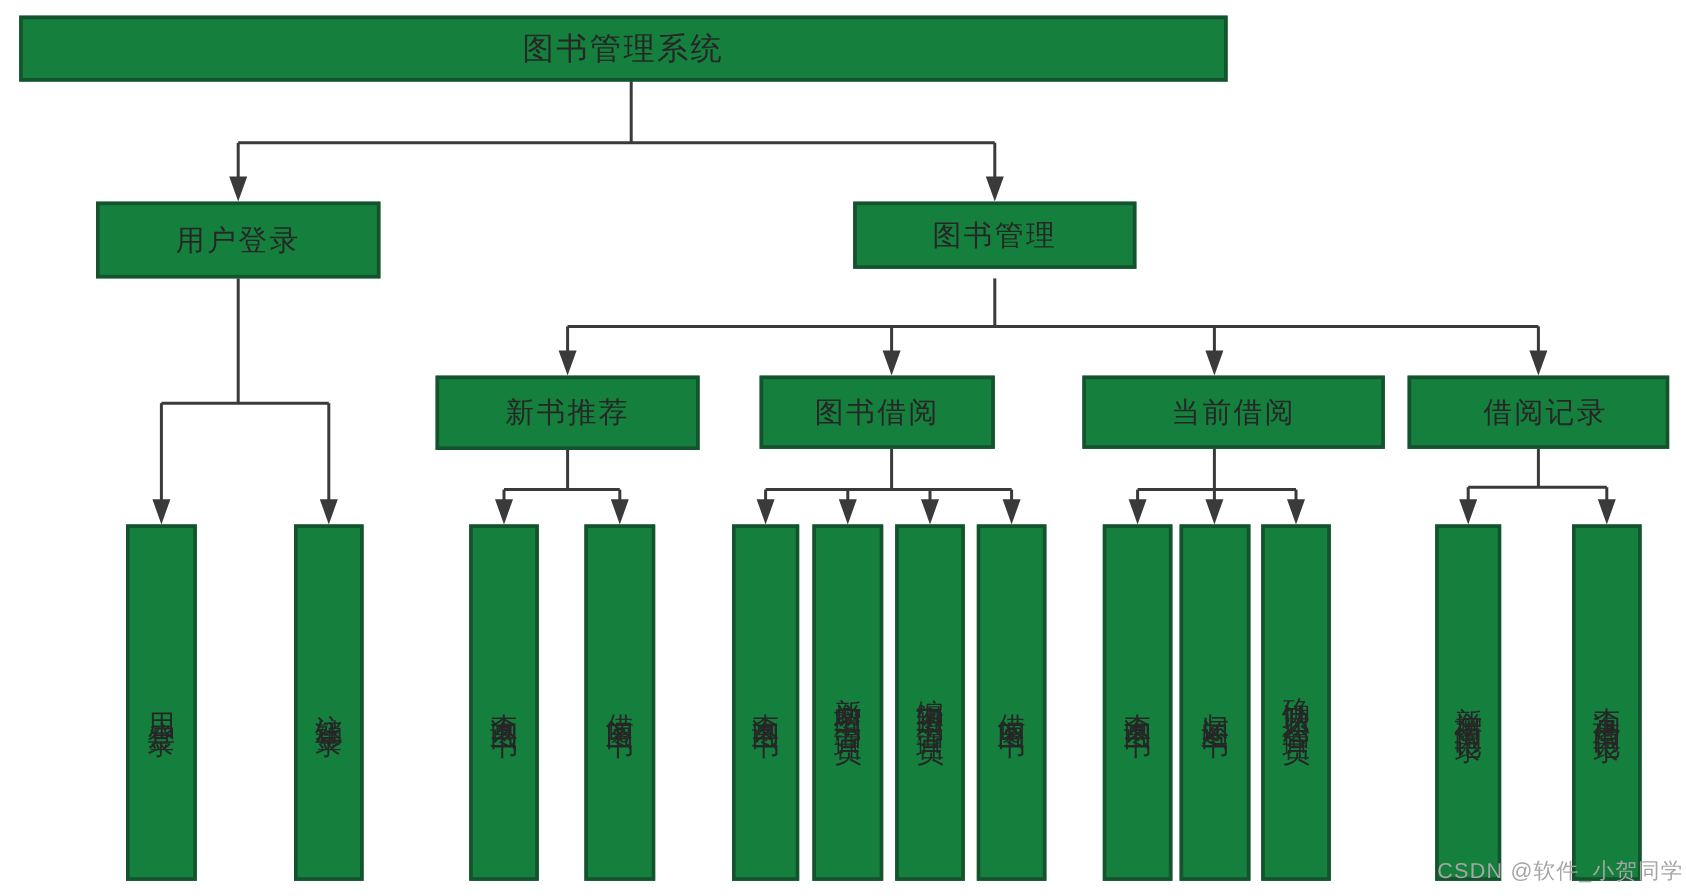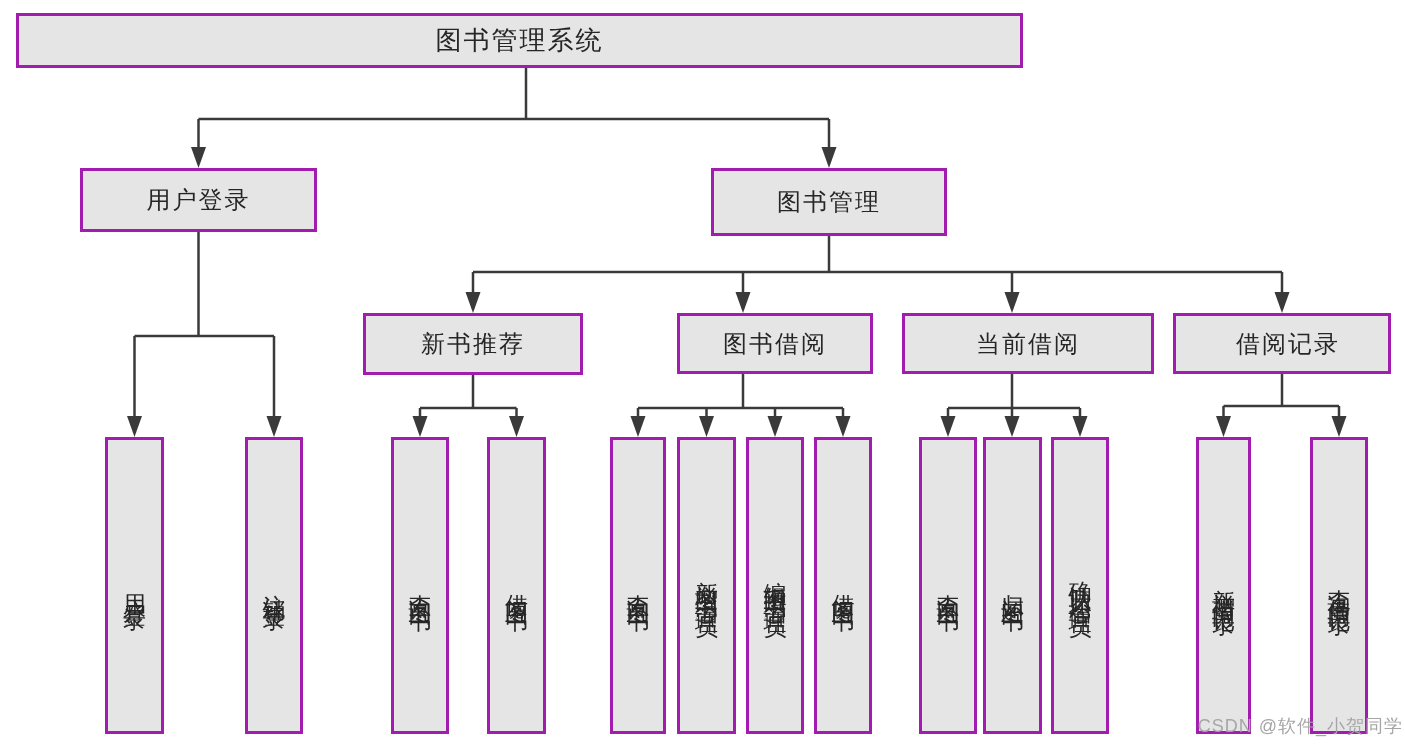--- a/index.html
+++ b/index.html
@@ -13,22 +13,22 @@
   }
   svg.connectors {
     position: absolute;
     left: 0; top: 0;
     width: 1405px; height: 747px;
     z-index: 1;
   }
   .node {
     position: absolute;
     box-sizing: border-box;
-    border: 3px solid #a21caf;
-    background: #e5e5e5;
+    border: 3px solid #14532d;
+    background: #15803d;
     display: flex;
     align-items: center;
     justify-content: center;
     color: #262626;
     z-index: 2;
   }
   .hbox { font-size: 24px; letter-spacing: 2px; }
   .rootbox { font-size: 26px; letter-spacing: 2px; }
   .vbox span {
     writing-mode: vertical-rl;
@@ -104,24 +104,24 @@
       <polygon points="940.5,416 955.5,416 948,437" fill="#3a3a3a"></polygon>
       <polygon points="1004.5,416 1019.5,416 1012,437" fill="#3a3a3a"></polygon>
       <polygon points="1072.5,416 1087.5,416 1080,437" fill="#3a3a3a"></polygon>
       <polygon points="1216,416 1231,416 1223.5,437" fill="#3a3a3a"></polygon>
       <polygon points="1331.5,416 1346.5,416 1339,437" fill="#3a3a3a"></polygon>
     </svg>
 
   <div class="node rootbox" style="left:16px; top:13px; width:1007px; height:55px;">图书管理系统</div>
 
   <div class="node hbox" style="left:80px; top:168px; width:237px; height:64px;">用户登录</div>
-  <div class="node hbox" style="left:711px; top:168px; width:236px; height:68px;text-align:right;">图书管理</div>
+  <div class="node hbox" style="left:711px; top:168px; width:236px; height:56px;text-align:right;">图书管理</div>
 
   <div class="node hbox" style="left:363px; top:313px; width:220px; height:62px;">新书推荐</div>
-  <div class="node hbox" style="left:633px; top:313px; width:196px; height:61px;margin-left:44px;">图书借阅</div>
+  <div class="node hbox" style="left:633px; top:313px; width:196px; height:61px;">图书借阅</div>
   <div class="node hbox" style="left:902px; top:313px; width:252px; height:61px;">当前借阅</div>
   <div class="node hbox" style="left:1173px; top:313px; width:218px; height:61px;padding-left:12px;">借阅记录</div>
 
   <div class="node vbox" style="left:105px; top:437px; width:59px; height:297px;">
     <span>用户登录</span>
   </div>
   <div class="node vbox" style="left:245px; top:437px; width:58px; height:297px;">
     <span>注销登录</span>
   </div>
 

